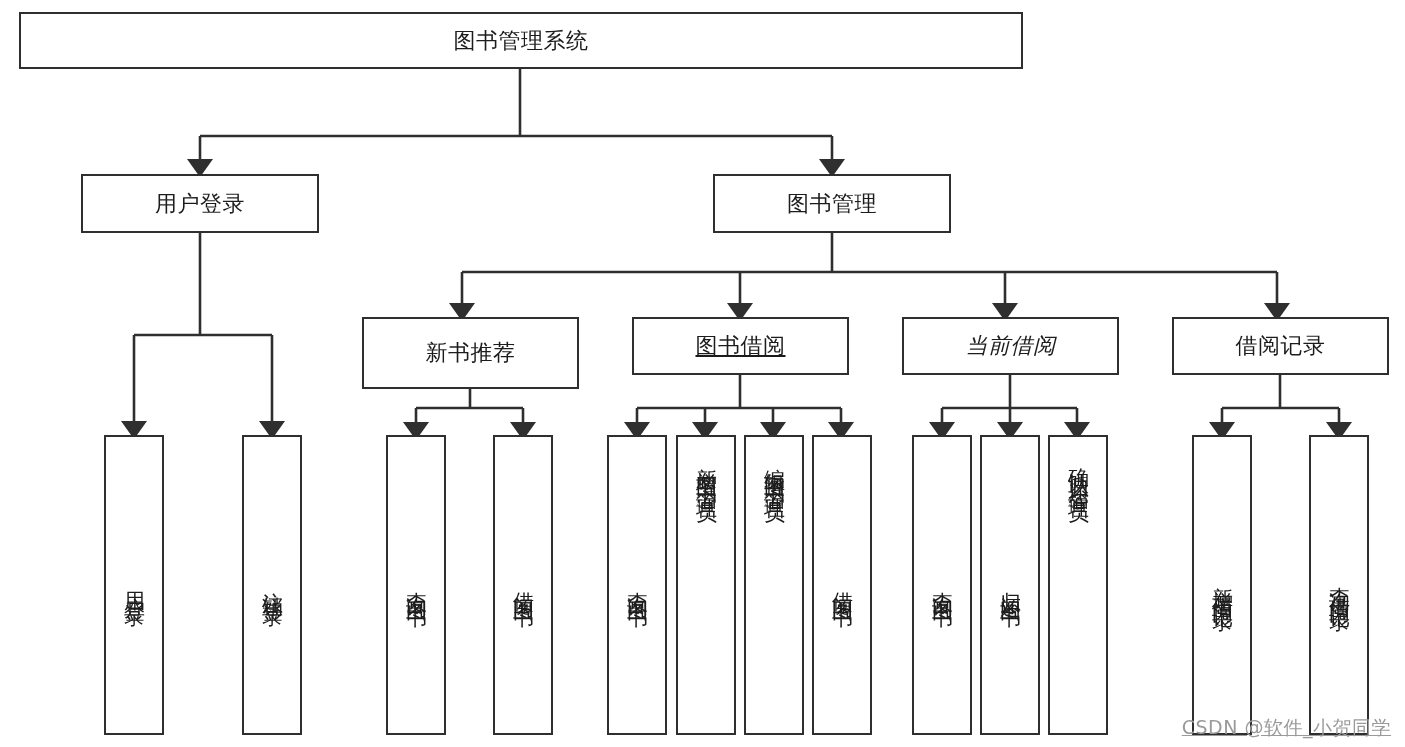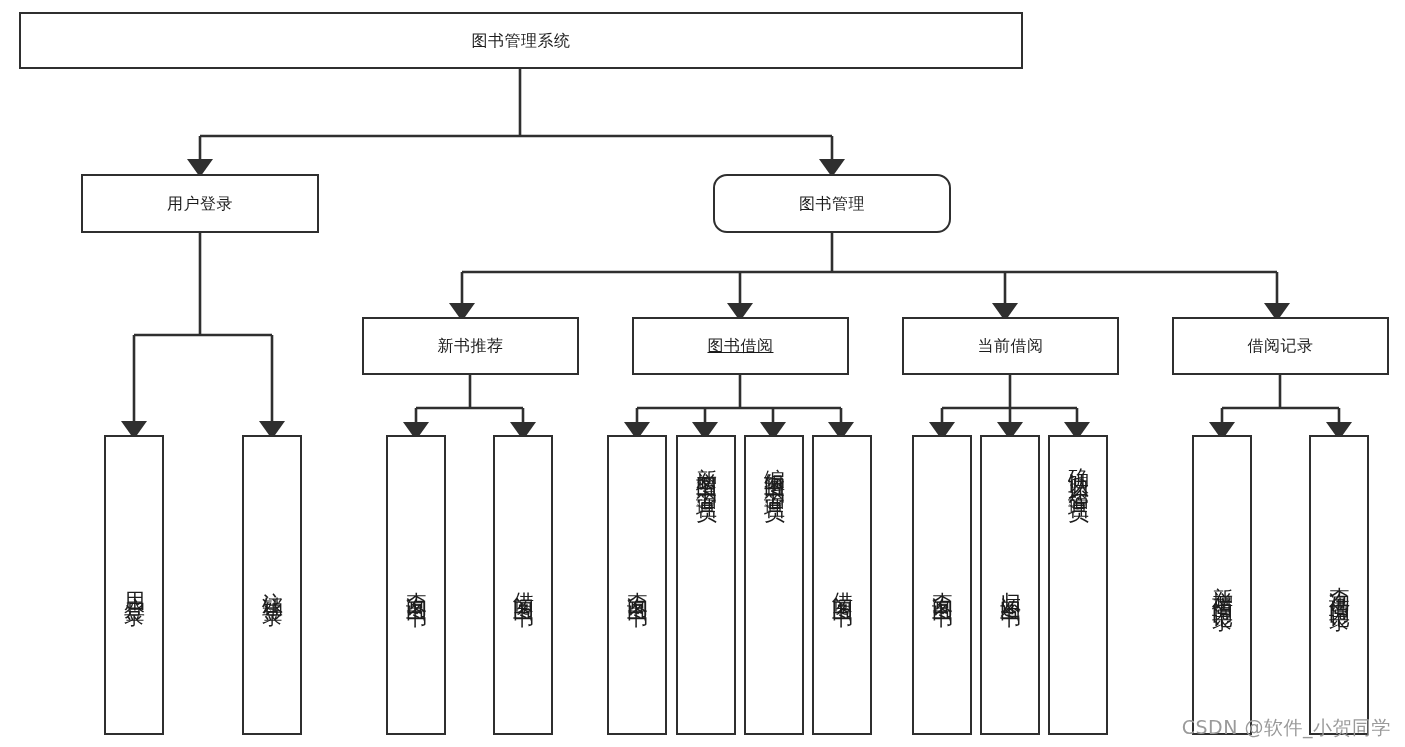--- a/index.html
+++ b/index.html
@@ -24,21 +24,21 @@
     position:absolute;
     box-sizing:border-box;
     background:#ffffff;
     border:2.5px solid #2f2f2f;
     display:flex;
     align-items:center;
     justify-content:center;
     text-align:center;
   }
   .node .lbl{
-    font-size:16px;
+    font-size:22px;
     line-height:1.25;
     letter-spacing:0.5px;
     color:#1c1c1c;
     white-space:nowrap;
   }
   
   .leaf .lbl{
     writing-mode:vertical-rl;
     text-orientation:upright;
     letter-spacing:5px;
@@ -55,20 +55,21 @@
     padding-top:0;
   }
   #watermark{
     position:absolute;
     right:14px;
     bottom:6px;
     font-size:19px;
     color:#9a9a9a;
     letter-spacing:0.5px;
     white-space:nowrap;
+    text-decoration:underline;
   }
 </style>
 </head>
 <body>
 
 <div id="canvas">
 
   <svg class="wires" viewBox="0 0 1405 747" xmlns="http://www.w3.org/2000/svg">
     <defs>
       <marker id="ah" markerWidth="12" markerHeight="12" refX="1.5" refY="5" orient="auto" markerUnits="strokeWidth">
@@ -119,31 +120,31 @@
     </g>
   </svg>
 
   <div class="node" style="left:19px;top:12px;width:1004px;height:57px;">
     <span class="lbl">图书管理系统</span>
   </div>
 
   <div class="node" style="left:81px;top:174px;width:238px;height:59px;">
     <span class="lbl">用户登录</span>
   </div>
-  <div class="node" style="left:713px;top:174px;width:238px;height:59px;border-radius:14px;">
+  <div class="node" style="left:713px;top:174px;width:238px;height:59px;">
     <span class="lbl">图书管理</span>
   </div>
 
-  <div class="node" style="left:362px;top:317px;width:217px;height:58px;justify-content:center;">
+  <div class="node" style="left:362px;top:317px;width:217px;height:72px;justify-content:center;">
     <span class="lbl">新书推荐</span>
   </div>
   <div class="node" style="left:632px;top:317px;width:217px;height:58px;text-decoration:underline;">
     <span class="lbl">图书借阅</span>
   </div>
-  <div class="node" style="left:902px;top:317px;width:217px;height:58px;">
+  <div class="node" style="left:902px;top:317px;width:217px;height:58px;font-style:italic;">
     <span class="lbl">当前借阅</span>
   </div>
   <div class="node" style="left:1172px;top:317px;width:217px;height:58px;align-items:center;">
     <span class="lbl">借阅记录</span>
   </div>
 
   <div class="node leaf mid" style="left:104px;top:435px;width:60px;height:300px;">
     <span class="lbl">用户登录</span>
   </div>
   <div class="node leaf mid" style="left:242px;top:435px;width:60px;height:300px;">

